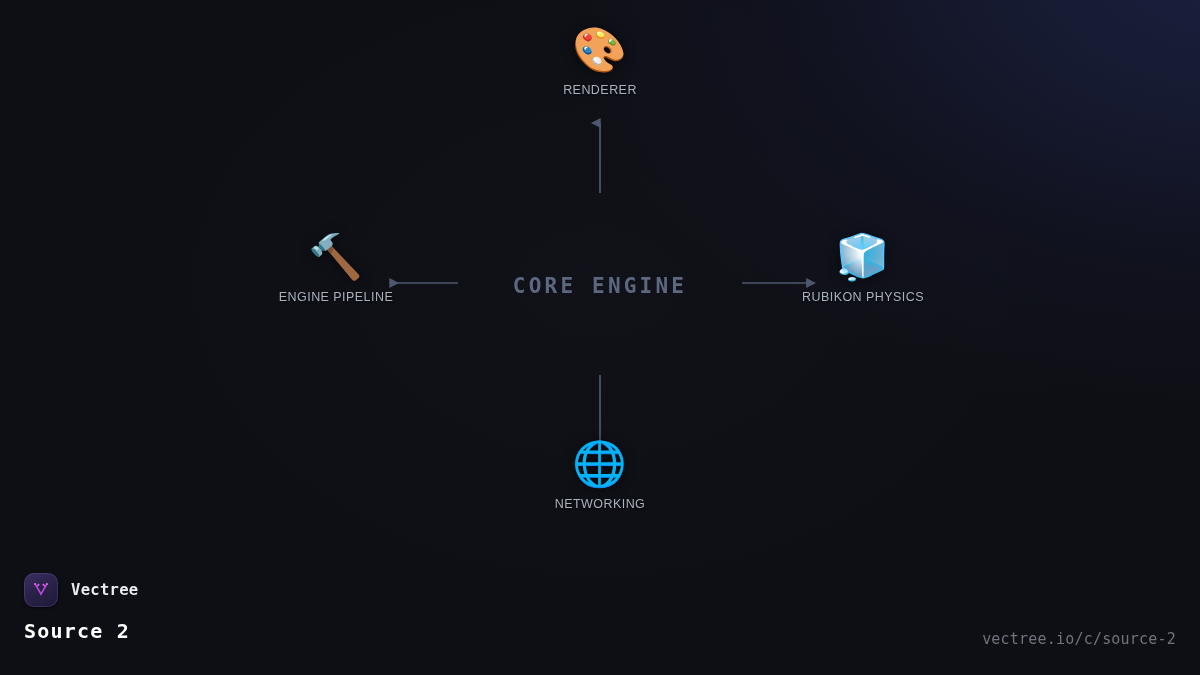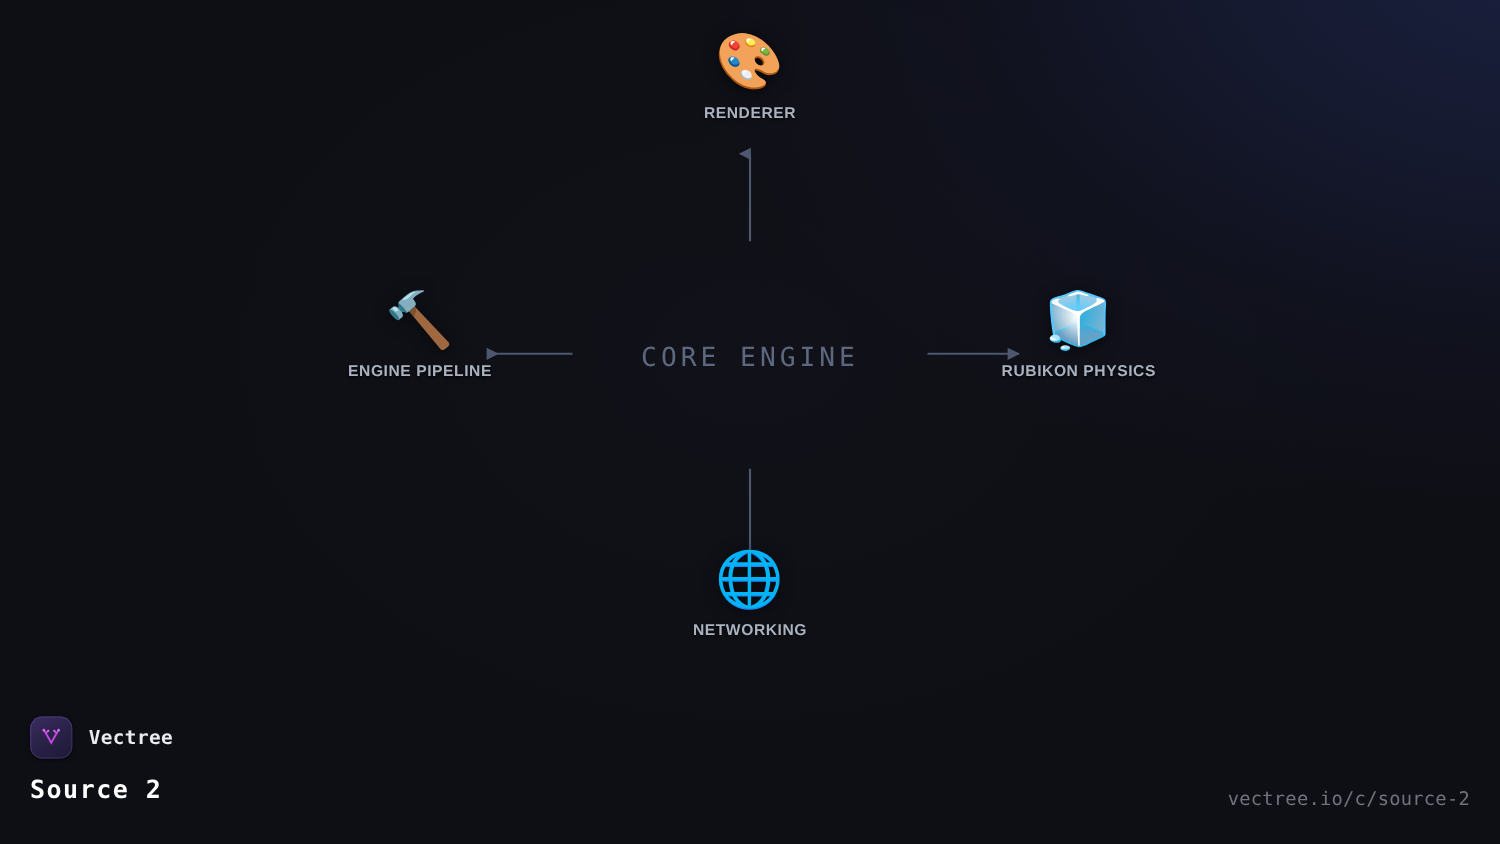--- a/index.html
+++ b/index.html
@@ -48,21 +48,21 @@
     line-height: 54px;
     height: 54px;
     display: block;
     text-align: center;
     filter: drop-shadow(0 2px 6px rgba(0,0,0,0.55));
   }
   .node-label {
     margin-top: 6px;
     font-family: "Liberation Sans", sans-serif;
     font-size: 12.5px;
-    font-weight: bold;
+    font-weight: normal;
     letter-spacing: 0.45px;
     color: #aab2c0;
     text-align: center;
     white-space: nowrap;
     text-shadow: 0 1px 2px rgba(0,0,0,0.7);
   }
 
   #node-renderer   { left: 600px; top: 23px; }
   #node-asset      { left: 336px; top: 230px; }
   #node-physics    { left: 863px; top: 230px; }
@@ -71,21 +71,21 @@
   #center-node {
     position: absolute;
     left: 600px;
     top: 274px;
     transform: translateX(-50%);
     white-space: nowrap;
   }
   #center-label {
     font-family: "DejaVu Sans Mono", monospace;
     font-size: 21px;
-    font-weight: normal;
+    font-weight: bold;
     letter-spacing: 3.2px;
     color: #5d6880;
     text-align: left;
   }
 
   
   #footer {
     position: absolute;
     left: 0;
     right: 0;

